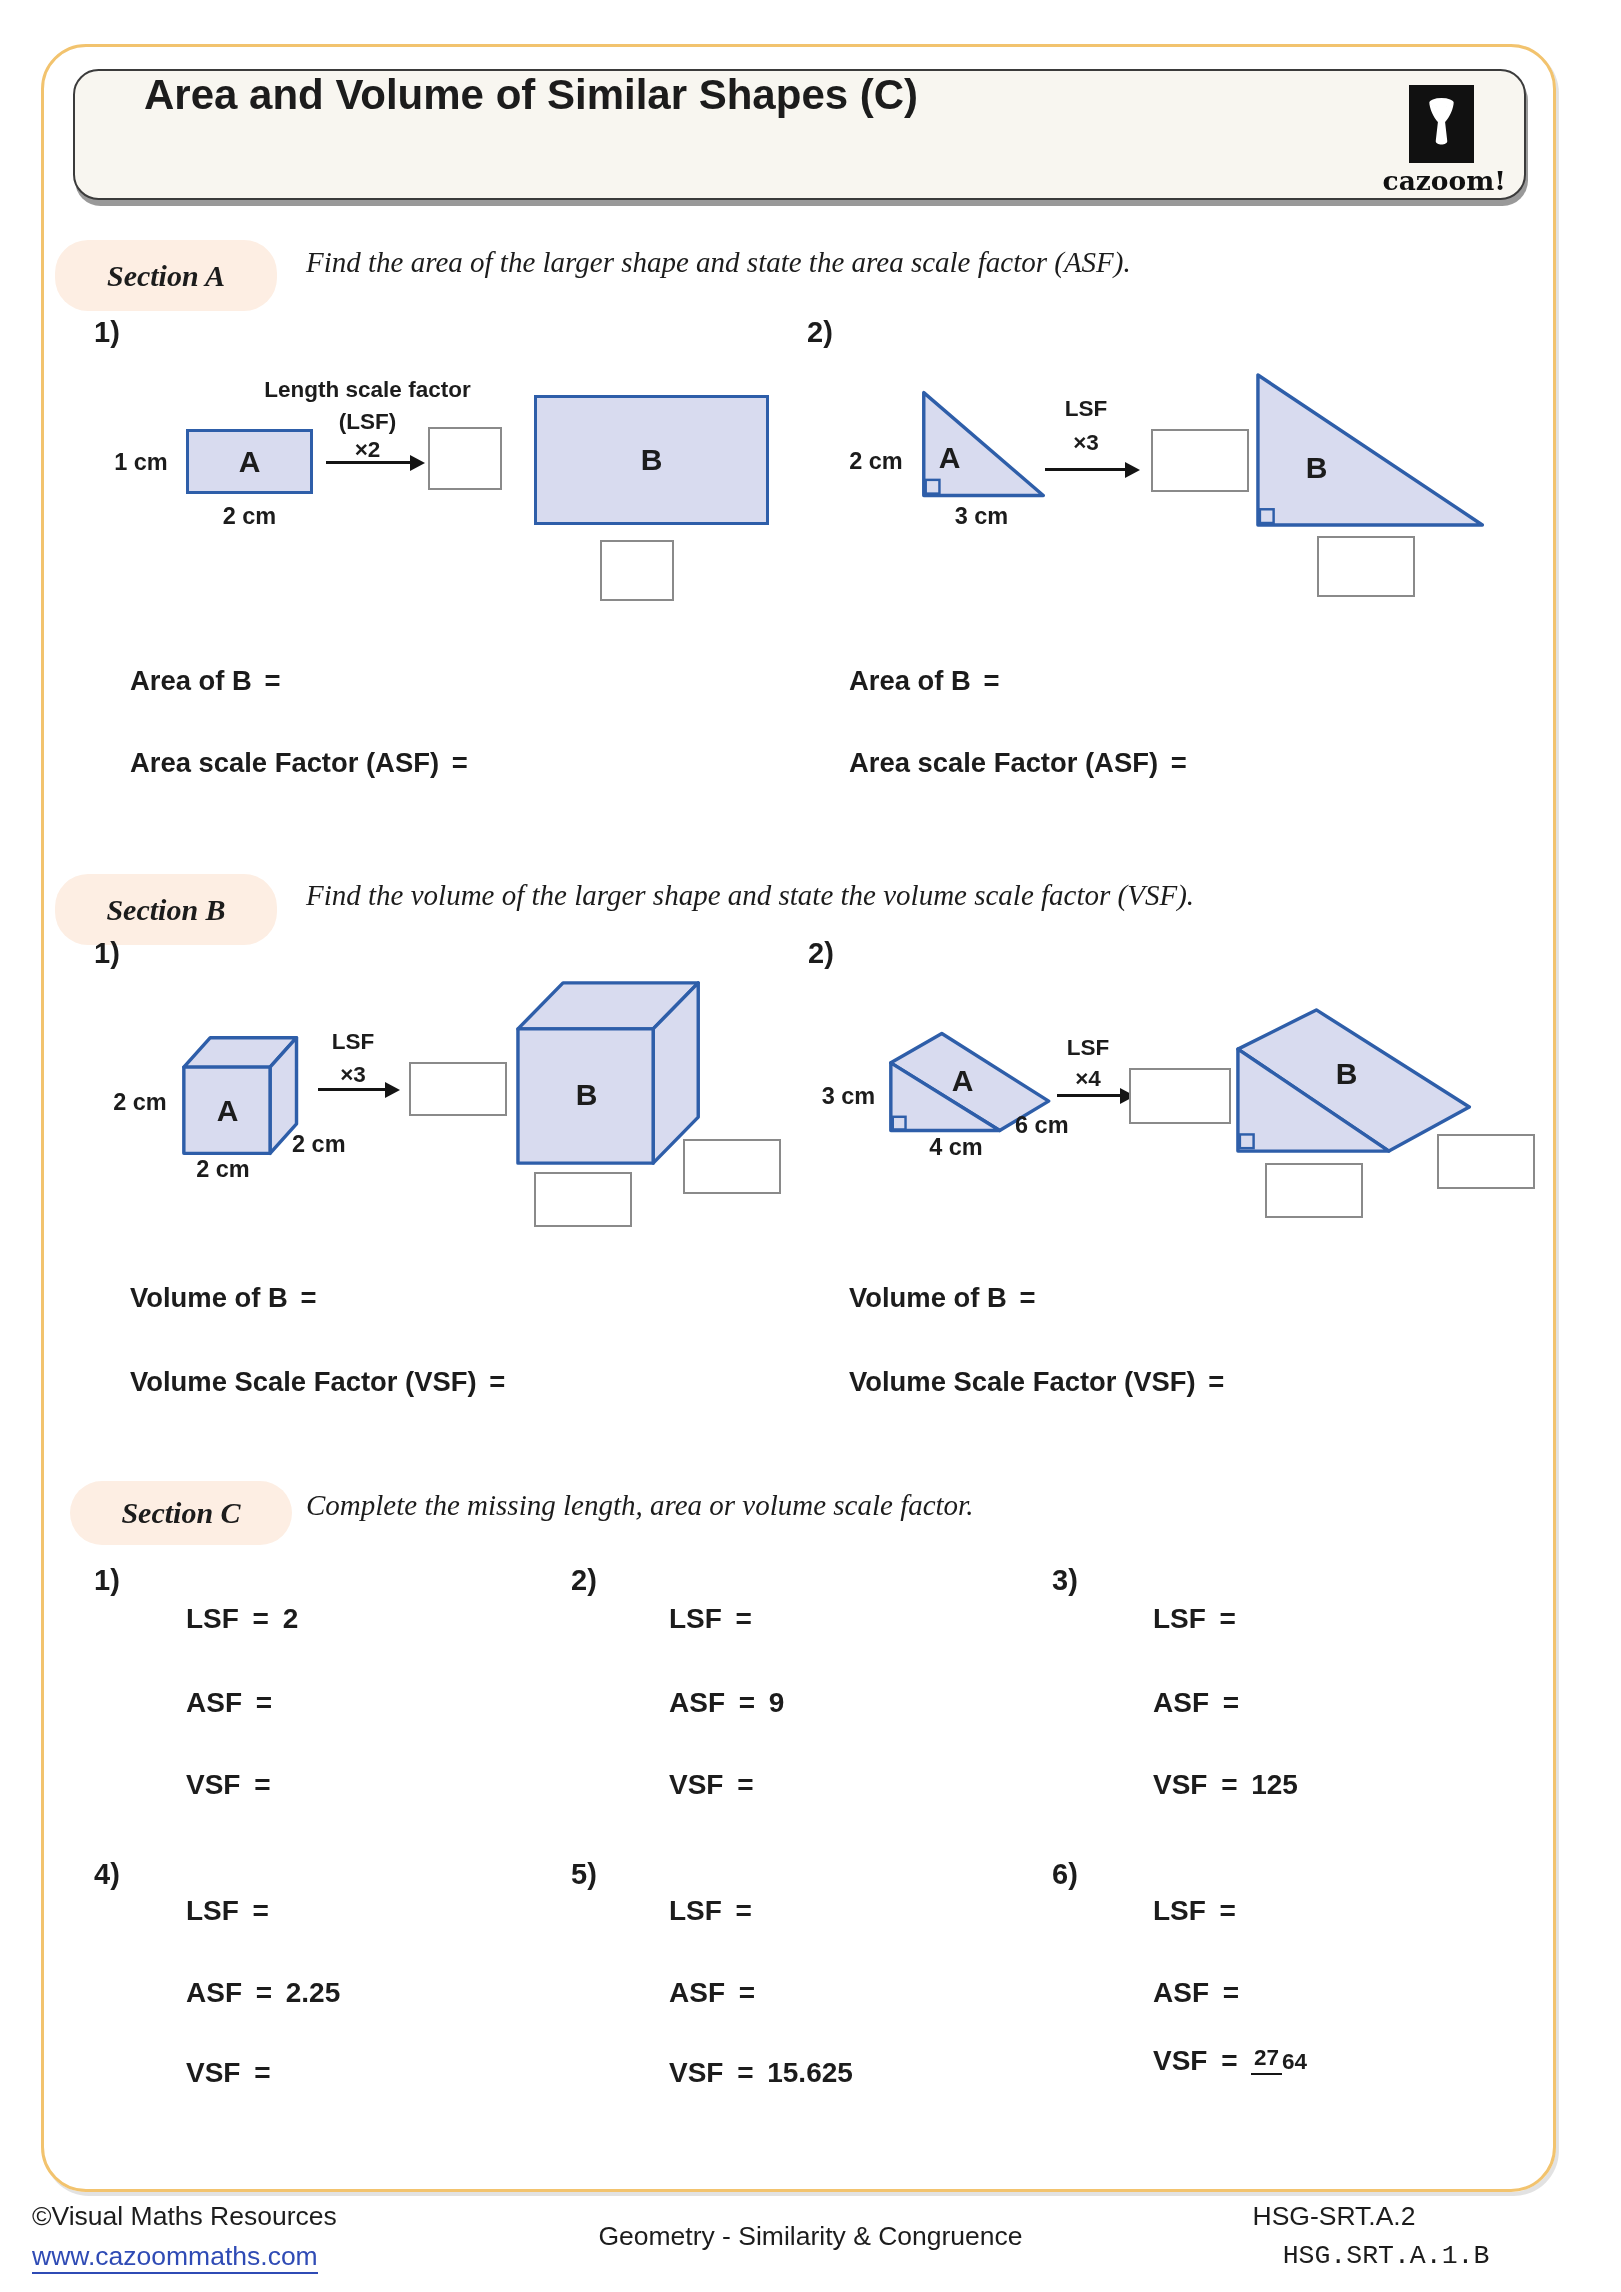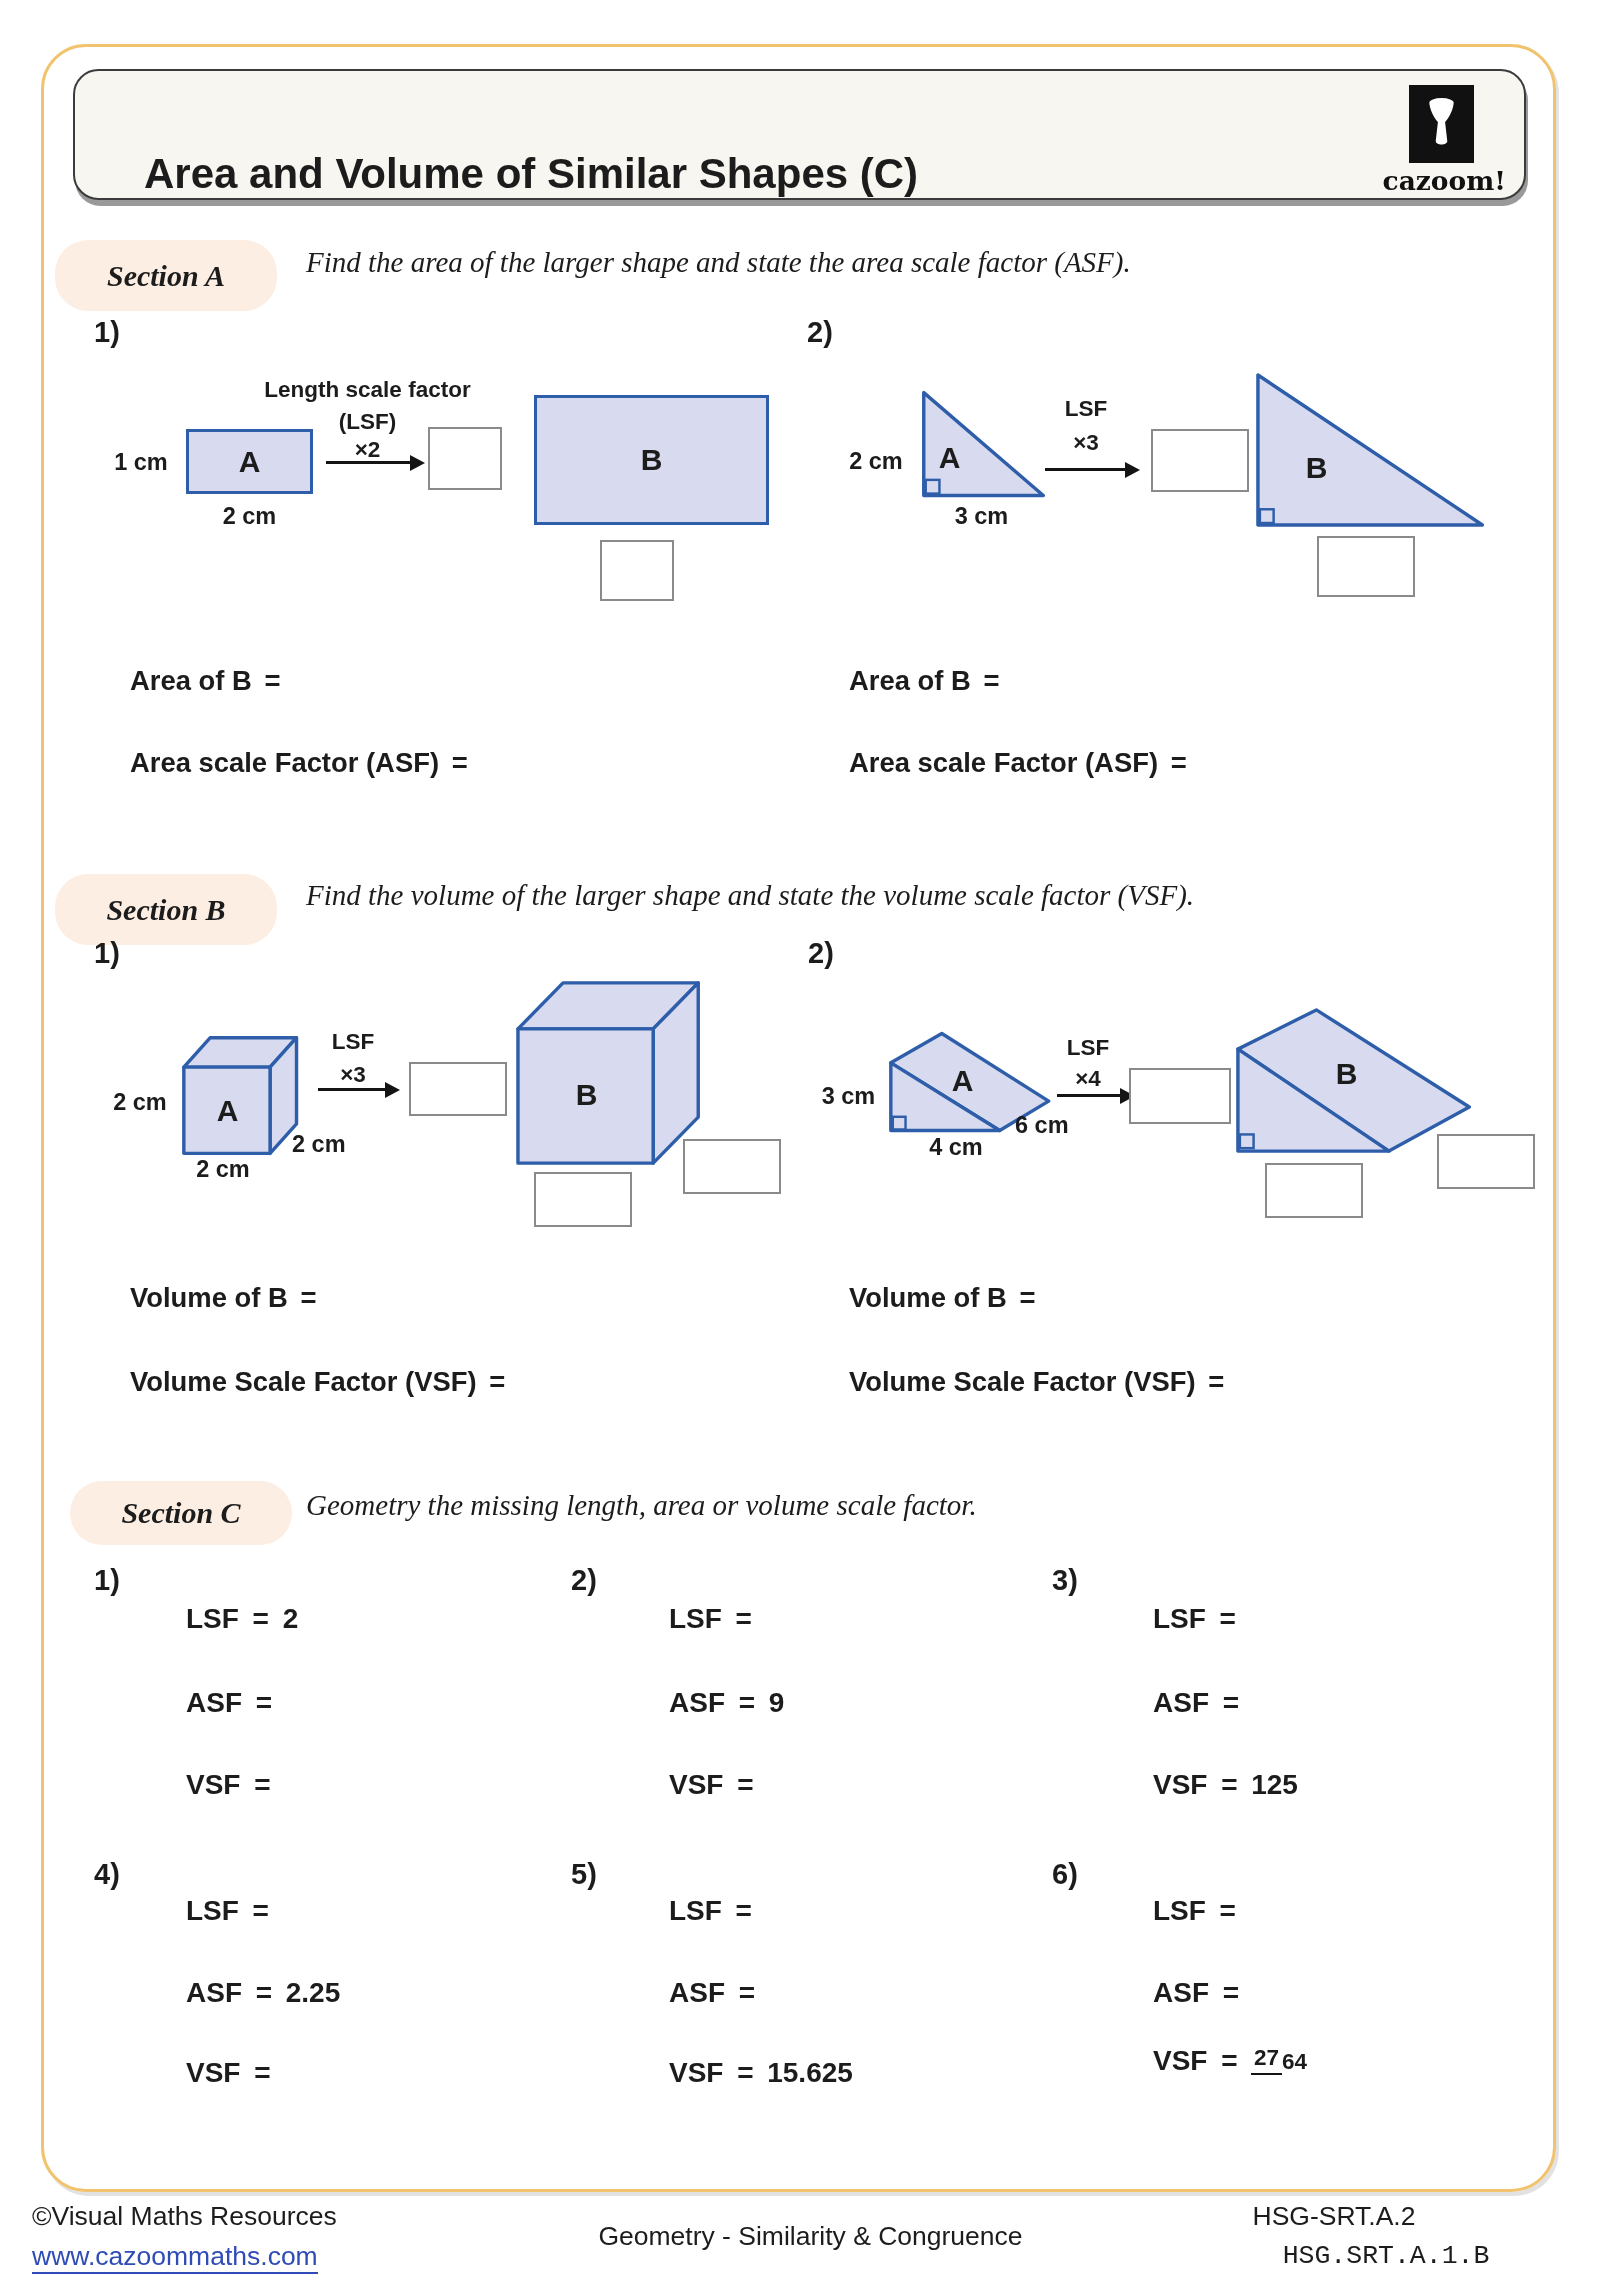--- a/index.html
+++ b/index.html
@@ -6,21 +6,21 @@
     --frame-border:#f2c36e; --header-border:#3b3b3b; --header-bg:#f8f6f0;
     --section-pill-bg:#fdeee3; --shape-fill:#d8dbef; --shape-stroke:#2e5ea9;
     --answer-box-border:#8a8a8a; --text:#1c1c1c; --link:#2f4bb5;
   }
   html,body{margin:0;padding:0;background:#fff;}
   body{font-family:"Liberation Sans",sans-serif;color:var(--text);}
   .page{position:relative;width:1621px;height:2293px;background:#fff;overflow:hidden;}
   .abs{position:absolute;box-sizing:border-box;}
   .frame{border:3.9px solid var(--frame-border);border-radius:45px;box-shadow:2.9px 3.9px 0 rgba(190,190,190,.45);}
   .header-box{background:var(--header-bg);border:2.9px solid var(--header-border);border-radius:25.5px;
-    box-shadow:2px 5.9px 0 rgba(70,70,70,.55);display:flex;align-items:flex-end;padding-left:69px;}
+    box-shadow:2px 5.9px 0 rgba(70,70,70,.55);display:flex;align-items:flex-start;padding-left:69px;}
   .title{font-size:42px;font-weight:bold;}
   .logo{position:absolute;right:23.5px;top:13.7px;width:118px;text-align:center;}
   .logo-square{width:65px;height:78px;background:#111;margin:0 auto;display:flex;align-items:center;justify-content:center;}
   .logo-text{font-family:"DejaVu Serif",serif;font-weight:bold;font-size:26.5px;margin-top:2px;color:#111;}
   .pill{background:var(--section-pill-bg);border-radius:33px;display:flex;align-items:center;justify-content:center;
     font-family:"Liberation Serif",serif;font-style:italic;font-weight:bold;font-size:30px;margin-top:13px;}
   .instruction{font-family:"Liberation Serif",serif;font-style:italic;font-size:29px;line-height:1.1;}
   .qnum{font-size:29px;font-weight:bold;}
   .dim{font-size:23.5px;font-weight:bold;line-height:1.1;}
   .lsf{font-size:22.5px;font-weight:bold;line-height:1.15;text-align:center;}
@@ -178,21 +178,21 @@
     <span>=</span>
   </div>
   <div class="abs prompt" style="left:849px;top:1366px;">
     <span>Volume Scale Factor (VSF)</span>
     <span>=</span>
   </div>
 
   <div class="abs pill" style="left:70px;top:1468px;width:222px;height:64px;">
     <span>Section C</span>
   </div>
-  <div class="abs instruction" style="left:306px;top:1490px;">Geometry the missing length, area or volume scale factor.</div>
+  <div class="abs instruction" style="left:306px;top:1490px;">Complete the missing length, area or volume scale factor.</div>
 
   <div class="abs qnum" style="left:94px;top:1564px;">1)</div>
   <div class="abs qnum" style="left:571px;top:1564px;">2)</div>
   <div class="abs qnum" style="left:1052px;top:1564px;">3)</div>
 
   <div class="abs crow" style="left:186px;top:1603px;">
     <span>LSF</span>
     <span>=</span>
     <span>2</span>
   </div>

